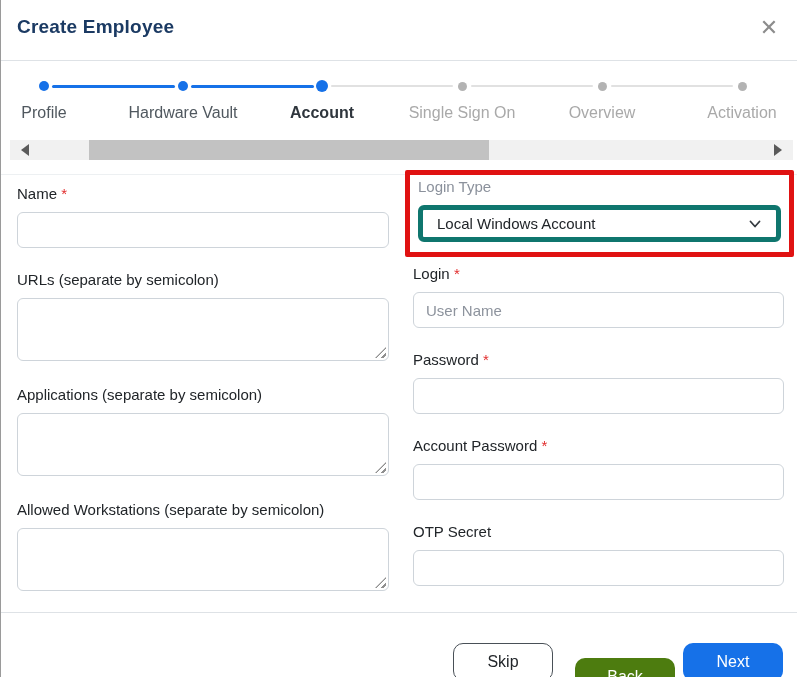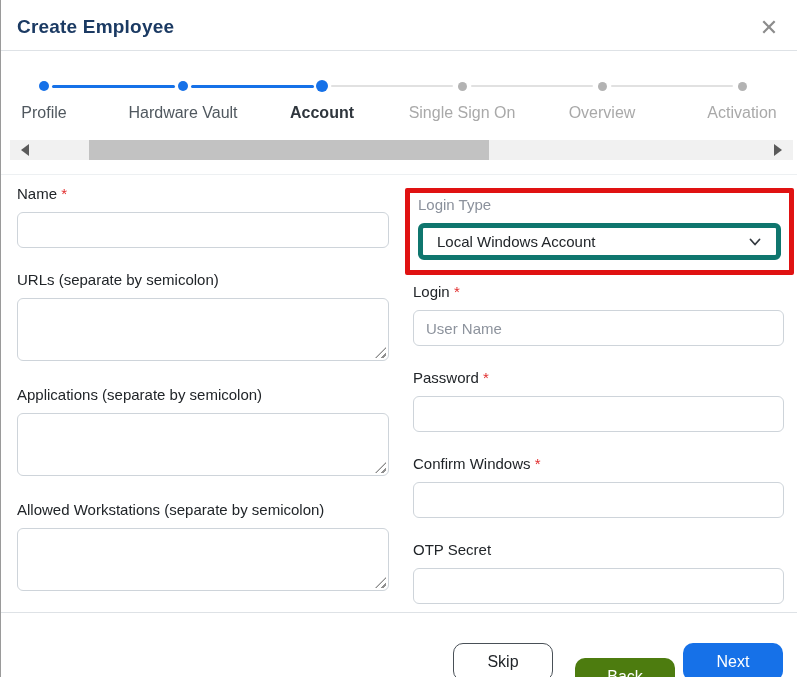--- a/index.html
+++ b/index.html
@@ -4,21 +4,21 @@
 <style>
   * { margin:0; padding:0; box-sizing:border-box; }
   html,body { background:#fff; }
   body { font-family:"Liberation Sans", sans-serif; }
   .screen {
     position:relative; width:797px; height:677px; background:#fff;
     border-left:1px solid #9a9a9a; overflow:hidden; color:#212529;
   }
 
   
-  .header { position:absolute; top:0; left:0; right:0; height:51px; border-bottom:1px solid #dee2e6; }
+  .header { position:absolute; top:0; left:0; right:0; height:61px; border-bottom:1px solid #dee2e6; }
   .title { position:absolute; left:16px; top:16px; font-size:19px; font-weight:700; color:#1b3a63; letter-spacing:.2px; }
   .close-btn { position:absolute; right:12px; top:12px; width:32px; height:32px; display:flex; align-items:center; justify-content:center;
     font-size:22px; color:#8c8c8c; cursor:pointer; font-weight:400; }
 
   
   .stepper { position:absolute; top:58px; left:0; right:0; height:78px; }
   .seg { position:absolute; border-radius:2px; }
   .seg.blue { top:27px; height:3px; background:#1671e8; }
   .seg.gray { top:27px; height:2px; background:#e1e1e1; }
   .seg1 { left:51px;  width:123px; }
@@ -43,21 +43,21 @@
   .sb-btn { width:30px; height:20px; display:flex; align-items:center; justify-content:center; cursor:pointer; flex:0 0 auto; }
   .tri-left  { width:0; height:0; border-top:6px solid transparent; border-bottom:6px solid transparent; border-right:8px solid #5a5a5a; }
   .tri-right { width:0; height:0; border-top:6px solid transparent; border-bottom:6px solid transparent; border-left:8px solid #5a5a5a; }
   .sb-track { position:relative; flex:1; height:20px; }
   .sb-thumb { position:absolute; left:49px; top:0; width:400px; height:20px; background:#c2c2c2; cursor:pointer; }
 
   .form-top-divider { position:absolute; top:174px; left:0; right:0; height:1px; background:#edf0f2; }
 
   
   .col-left  { position:absolute; top:176px; left:16px;  width:372px; padding-top:8px; }
-  .col-right { position:absolute; top:186px; left:412px; width:371px; }
+  .col-right { position:absolute; top:168px; left:412px; width:371px; }
   label.f-label { display:block; font-size:15px; line-height:20px; margin-bottom:8px; color:#212529; }
   .req { color:#e12d2d; }
   .txt-input { display:block; width:100%; height:36px; border:1px solid #ced4da; border-radius:6px; padding:0 12px;
     font-size:15px; color:#0f766e; font-family:"Liberation Sans",sans-serif; background:#fff; outline:none; }
   .txt-input::placeholder { color:#8d939d; opacity:1; }
   .field { margin-bottom:22px; }
   .field-ta { margin-bottom:24px; }
   .ta-wrap { position:relative; }
   textarea.ta { display:block; width:100%; height:63px; border:1px solid #ced4da; border-radius:6px; padding:6px 12px;
     font-size:15px; color:#212529; font-family:"Liberation Sans",sans-serif; resize:none; outline:none; }
@@ -179,21 +179,21 @@
     <label class="f-label"><span>Login</span> <span class="req">*</span></label>
     <div class="field">
       <input class="txt-input" type="text" placeholder="User Name" style="">
     </div>
 
     <label class="f-label"><span>Password</span> <span class="req">*</span></label>
     <div class="field" style="margin-bottom:22px;">
       <input class="txt-input" type="password" style="">
     </div>
 
-    <label class="f-label"><span>Confirm Windows</span> <span class="req">*</span></label>
+    <label class="f-label"><span>Account Password</span> <span class="req">*</span></label>
     <div class="field">
       <input class="txt-input" type="password" style="">
     </div>
 
     <label class="f-label">OTP Secret</label>
     <div class="field">
       <input class="txt-input" type="text" style="">
     </div>
   </div>
 

